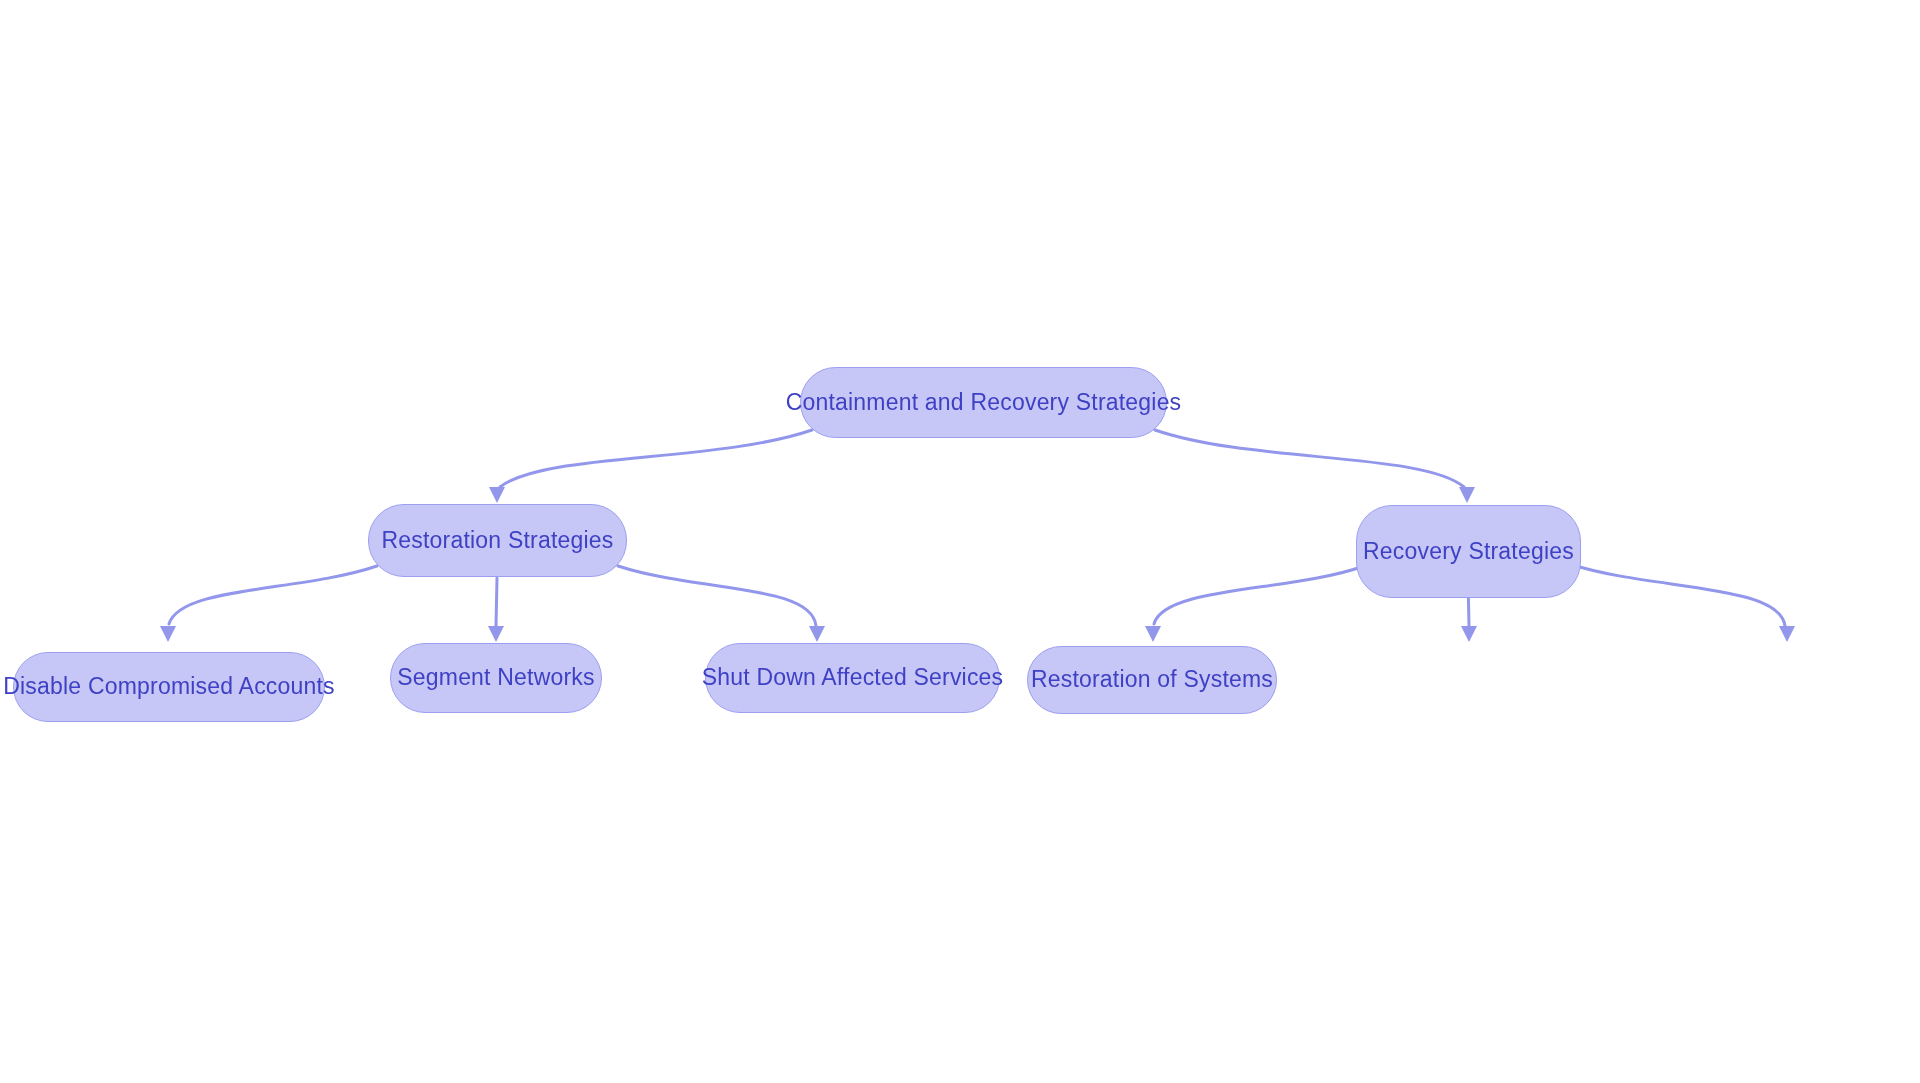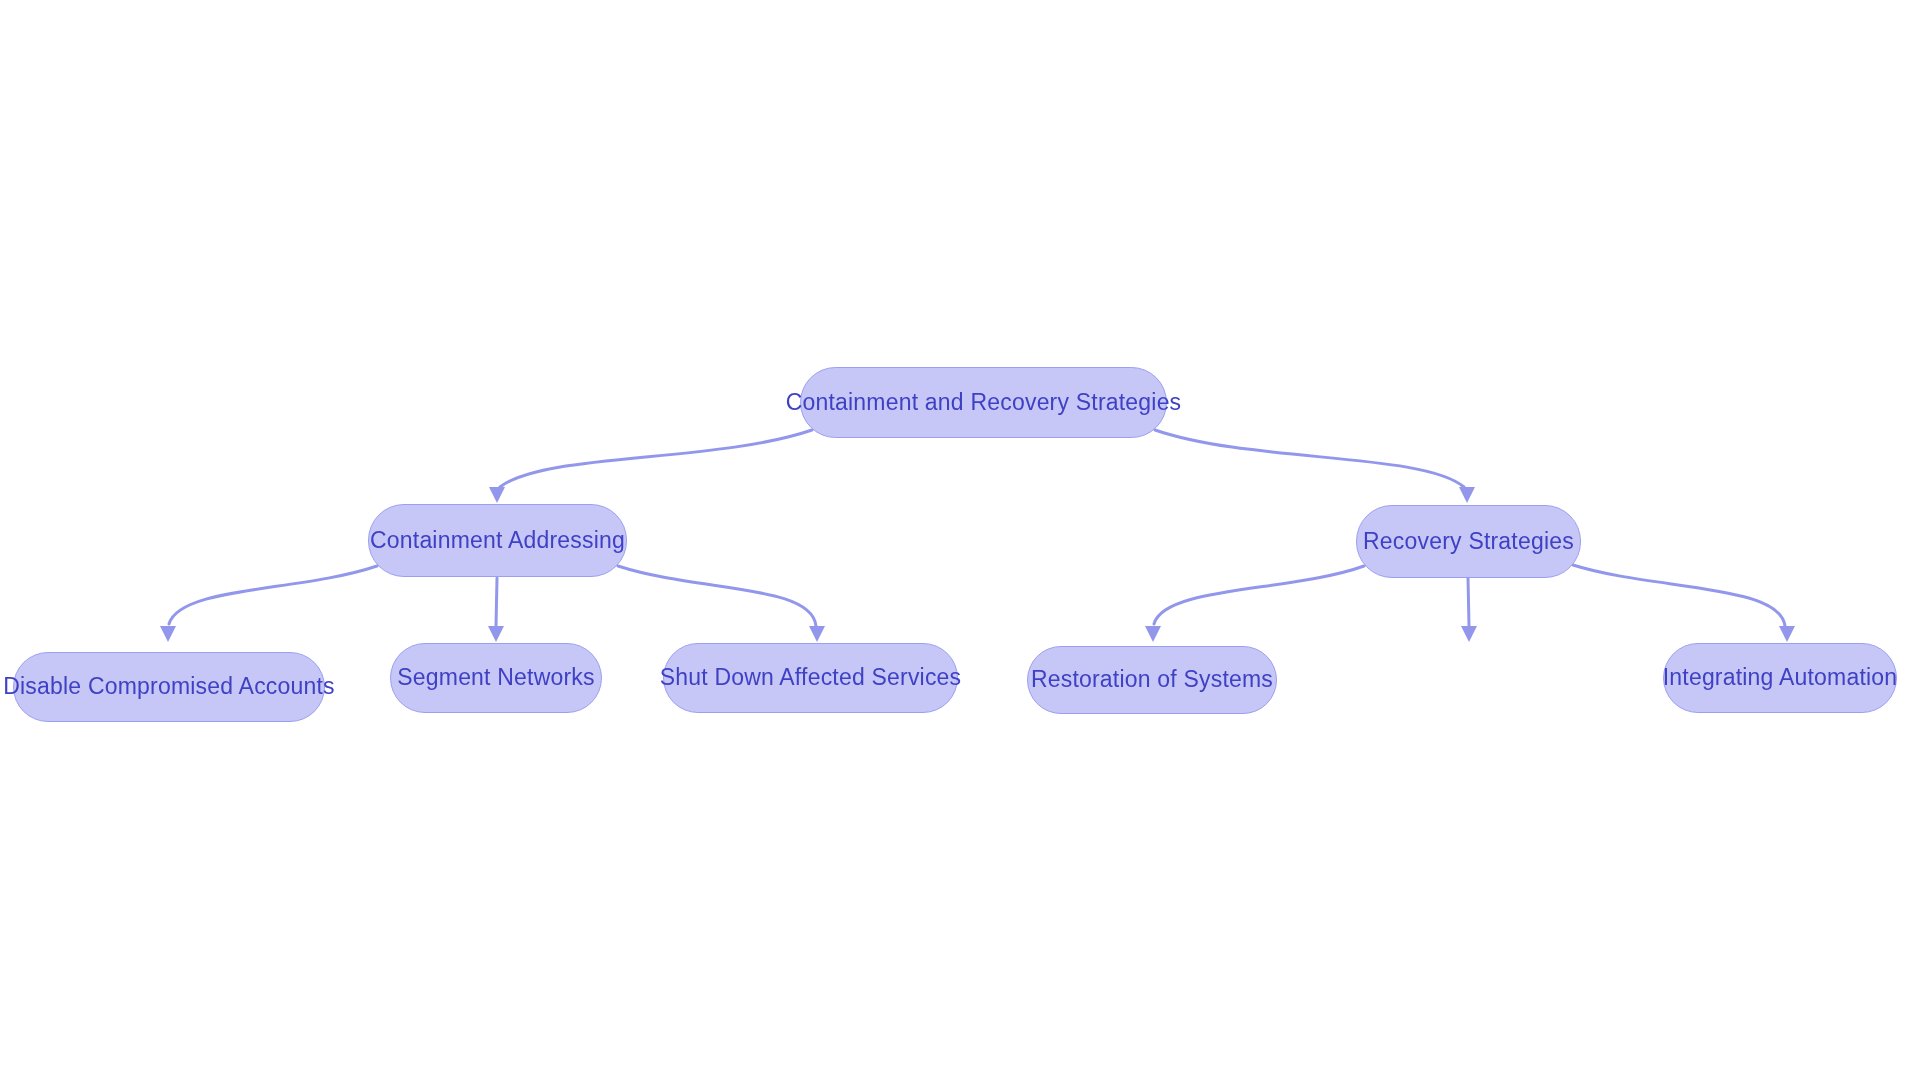--- a/index.html
+++ b/index.html
@@ -79,41 +79,38 @@
 
     <path class="edge" d="M 1573 565 C 1652 590, 1780 584, 1785 626"></path>
     <polygon class="arrow" points="1779,626 1795,626 1787,642"></polygon>
   </svg>
 
   <div class="node" style="left:800px; top:367px; width:367px; height:71px;">
     <span>Containment and Recovery Strategies</span>
   </div>
 
   <div class="node" style="left:368px; top:504px; width:259px; height:73px;">
-    <span>Containment Addressing</span>
+    <span>Restoration Strategies</span>
   </div>
 
-  <div class="node" style="left:1356px; top:505px; width:225px; height:73px;">
+  <div class="node" style="left:1356px; top:505px; width:225px; height:93px;">
     <span>Recovery Strategies</span>
   </div>
 
   <div class="node" style="left:13px; top:652px; width:312px; height:70px;">
     <span>Disable Compromised Accounts</span>
   </div>
 
   <div class="node" style="left:390px; top:643px; width:212px; height:70px;">
     <span>Segment Networks</span>
   </div>
 
-  <div class="node" style="left:663px; top:643px; width:295px; height:70px;">
+  <div class="node" style="left:705px; top:643px; width:295px; height:70px;">
     <span>Shut Down Affected Services</span>
   </div>
 
   <div class="node" style="left:1027px; top:646px; width:250px; height:68px;">
     <span>Restoration of Systems</span>
   </div>
 
 
-  <div class="node" style="left:1663px; top:643px; width:234px; height:70px;">
-    <span>Integrating Automation</span>
-  </div>
 
 </div>
 
 </body></html>

